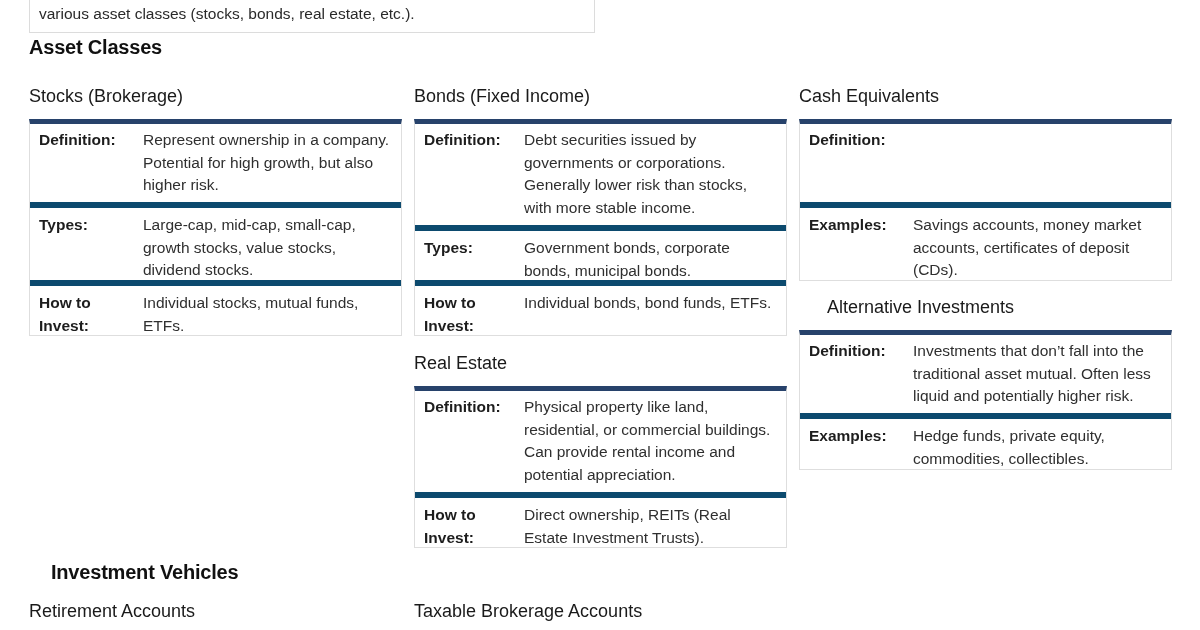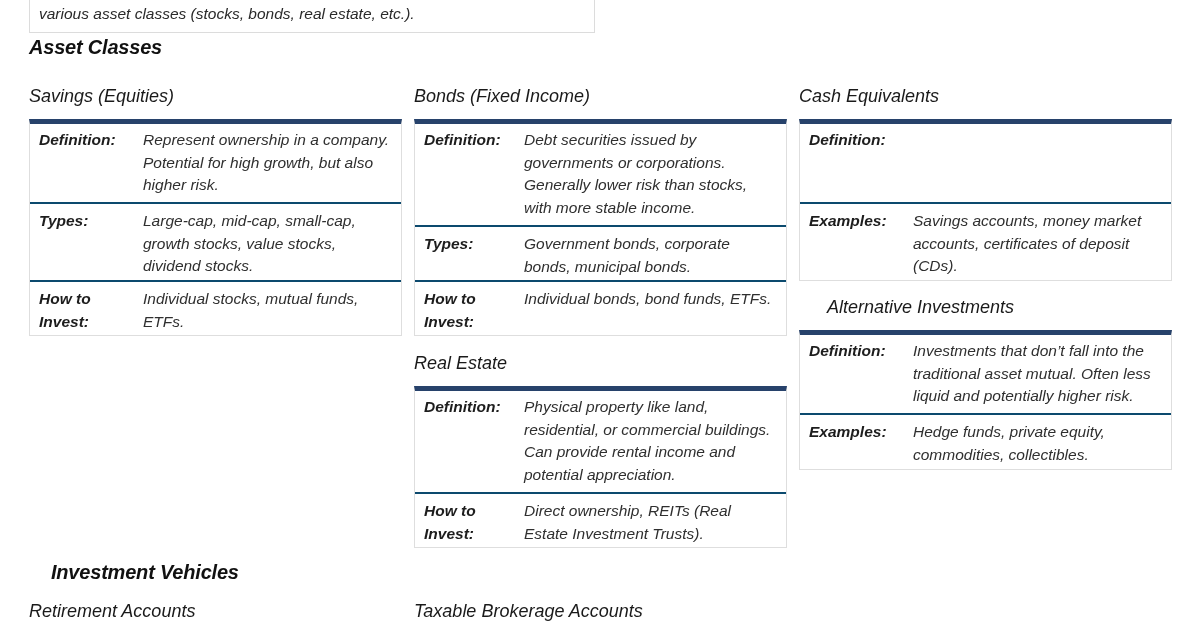--- a/index.html
+++ b/index.html
@@ -2,21 +2,21 @@
 <html><head>
   <meta charset="utf-8">
   <style>
     * { box-sizing: border-box; margin: 0; padding: 0; }
     html, body {
       width: 1200px; height: 630px; overflow: hidden;
       background: #ffffff;
       font-family: "Liberation Sans", "DejaVu Sans", sans-serif;
       color: #222222;
     }
-    .page { position: relative; width: 1200px; height: 478px; font-style: italic; }
+    .page { position: relative; width: 1200px; height: 478px; }
 
     .intro-box {
       position: absolute; left: 29px; top: -20px; width: 566px; height: 53px;
       border: 1px solid #dcdcdc; border-top: none;
       padding: 0 9px;
     }
     .intro-box p {
       position: absolute; left: 9px; bottom: 7px;
       font-size: 15.5px; line-height: 22px; color: #2a2a2a;
     }
@@ -34,21 +34,21 @@
 
     .card {
       position: absolute;
       width: 373px;
       border: 1px solid #dedede;
       border-top: 5px solid #27426b;
       background: #ffffff;
     }
     .card-row {
       display: flex;
-      border-top: 2px solid #0c4a6e;
+      border-top: 6px solid #0c4a6e;
       padding: 6px 9px 6px 9px;
       font-size: 15.5px; line-height: 22.6px;
     }
     .card-row:first-child { border-top: none; padding-top: 5px; }
     .row-label {
       font-weight: bold; color: #1d1d1d; flex: 0 0 auto;
     }
     .row-value { color: #2f2f2f; flex: 1 1 auto; }
 
     .col1 .row-label { width: 104px; }
@@ -59,21 +59,21 @@
 <body>
 
 <div class="page">
 
   <div class="intro-box">
     <p>various asset classes (stocks, bonds, real estate, etc.).</p>
   </div>
 
   <h2 class="section-title" style="top:36px;">Asset Classes</h2>
 
-  <h3 class="card-title" style="left:29px; top:86px;">Savings (Equities)</h3>
+  <h3 class="card-title" style="left:29px; top:86px;">Stocks (Brokerage)</h3>
   <div class="card col1" style="left:29px; top:119px;">
     <div class="card-row" style="height:78px;">
       <span class="row-label">Definition:</span>
       <span class="row-value">Represent ownership in a company. Potential for high growth, but also higher risk.</span>
     </div>
     <div class="card-row" style="height:78px;">
       <span class="row-label">Types:</span>
       <span class="row-value">Large-cap, mid-cap, small-cap, growth stocks, value stocks, dividend stocks.</span>
     </div>
     <div class="card-row" style="height:55px;">

